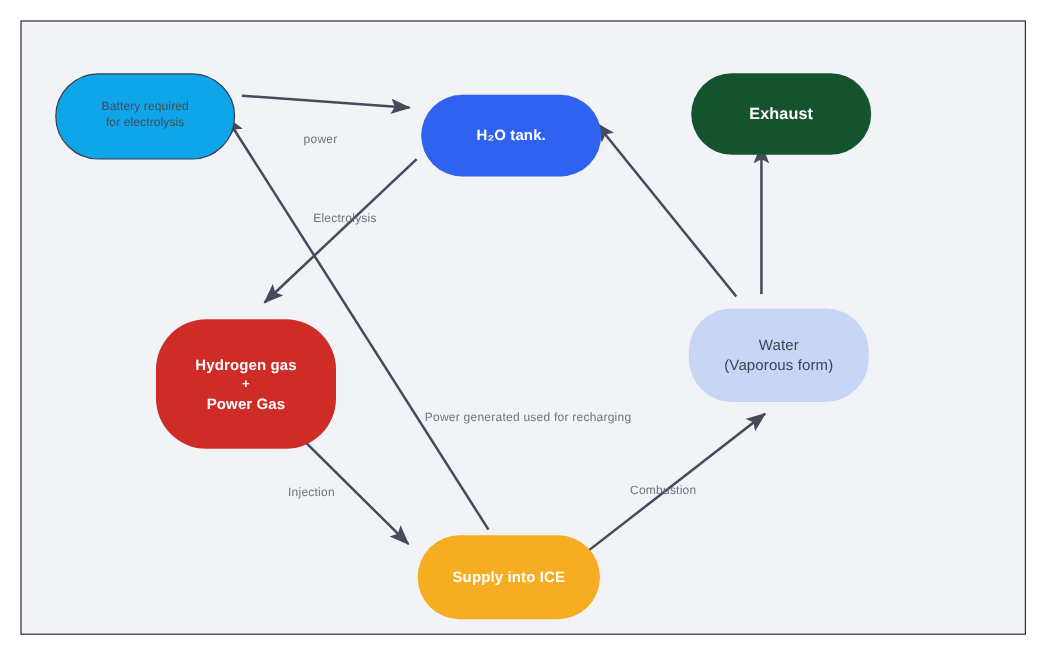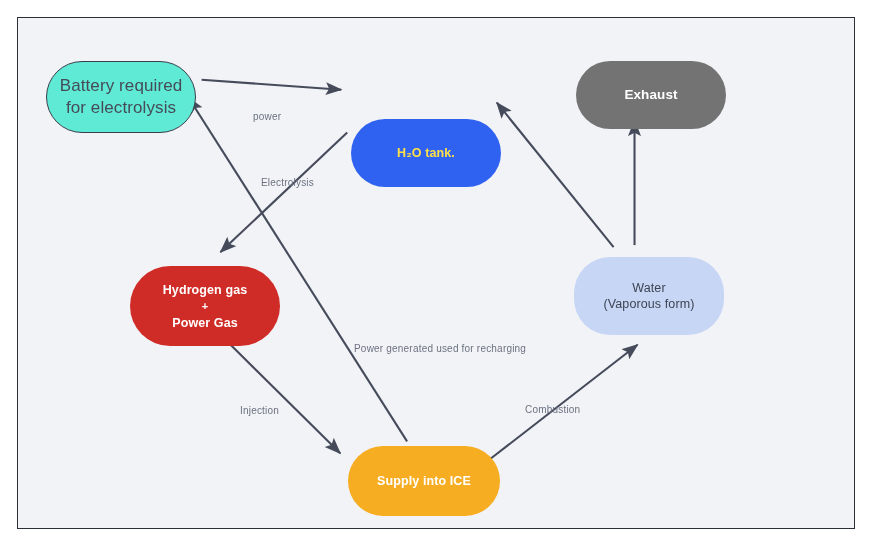--- a/index.html
+++ b/index.html
@@ -53,52 +53,51 @@
     letter-spacing: 0.1px;
     z-index: 5;
   }
   .node .line { display: block; }
 
   .node-battery {
     left: 28px;
     top: 43px;
     width: 150px;
     height: 72px;
-    background: #5eead4;
+    background: #0ea5e9;
     border: 1.8px solid #3a3f4c;
     color: #464b58;
-    font-size: 17px;
+    font-size: 10px;
     border-radius: 38px;
   }
   .node-h2o {
     left: 333px;
     top: 61px;
     width: 150px;
     height: 68px;
     background: #2f62f0;
-    color: #fde047;
-    font-size: 12.5px;
-    font-weight: bold;
-    margin-top: 40px;
+    color: #ffffff;
+    font-size: 12.5px;
+    font-weight: bold;
   }
   .node-exhaust {
     left: 558px;
     top: 43px;
     width: 150px;
     height: 68px;
-    background: #737373;
+    background: #14532d;
     color: #ffffff;
     font-size: 13.5px;
     font-weight: bold;
   }
   .node-gases {
     left: 112px;
     top: 248px;
     width: 150px;
-    height: 80px;
+    height: 108px;
     background: #d02c27;
     color: #ffffff;
     font-size: 12.5px;
     font-weight: bold;
     border-radius: 42px;
   }
   .node-gases .plus {
     font-size: 11px;
     line-height: 1;
     margin: 3px 0;

